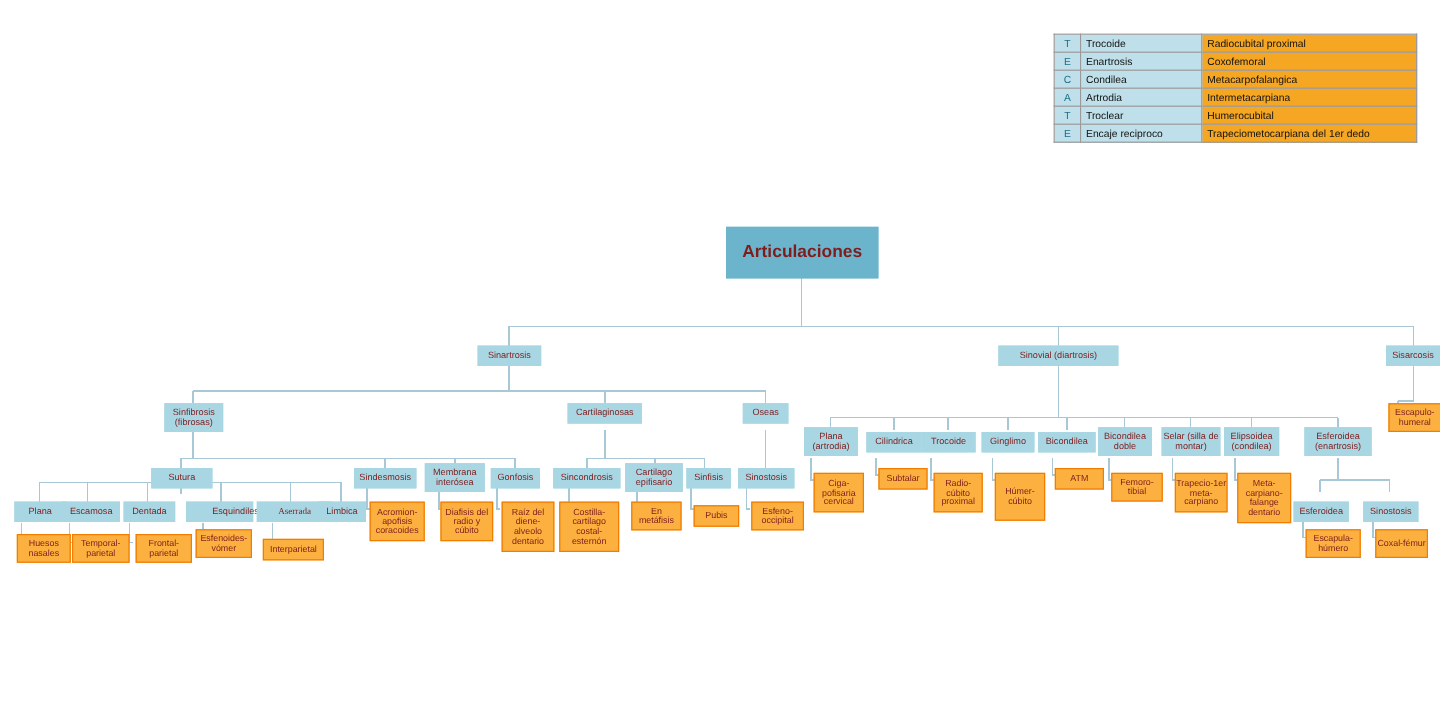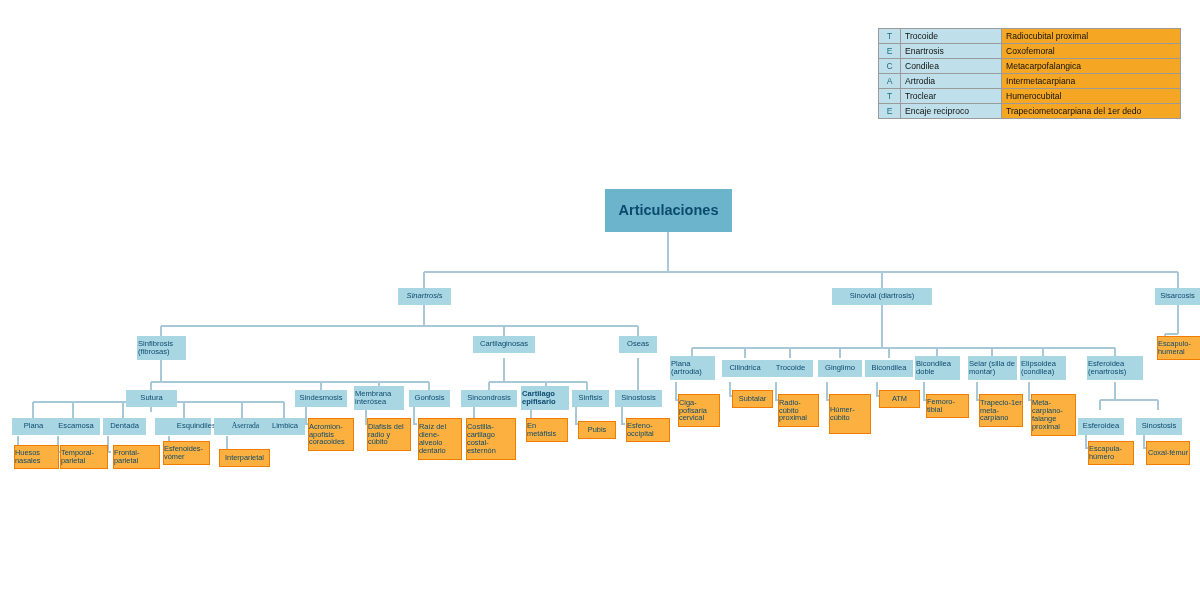--- a/index.html
+++ b/index.html
@@ -27,22 +27,22 @@
     background:#bfe0ea;color:#1b6f86;
     text-align:center;width:13px;font-weight:400;
   }
   .legend td.n{background:#bfe0ea;color:#111;min-width:92px;}
   .legend td.v{background:#f5a623;color:#111;min-width:170px;}
 
   
   .node{
     position:absolute;box-sizing:border-box;
     display:flex;align-items:center;justify-content:center;
-    text-align:left;line-height:1.08;
-    color:#0c4a6e;
+    text-align:center;line-height:1.08;
+    color:#7f1d1d;
   }
   .root{
     background:#6cb4cc;border:1px solid #6cb4cc;
     font-size:14.5px;font-weight:bold;
   }
   .blue{
     background:#a9d6e3;border:1px solid #a9d6e3;
     font-size:7.6px;
   }
   .orange{
@@ -175,35 +175,35 @@
       <tr>
         <td class="k">E</td>
         <td class="n">Encaje reciproco</td>
         <td class="v">Trapeciometocarpiana del 1er dedo</td>
       </tr>
     </tbody>
   </table>
 
   <div class="node root" style="left:605px;top:189px;width:127px;height:43px;">Articulaciones</div>
 
-  <div class="node blue" style="left:398px;top:288px;width:53px;height:17px;font-style:italic;">Sinartrosis</div>
+  <div class="node blue" style="left:398px;top:288px;width:53px;height:17px;">Sinartrosis</div>
   <div class="node blue" style="left:832px;top:288px;width:100px;height:17px;">Sinovial (diartrosis)</div>
   <div class="node blue" style="left:1155px;top:288px;width:45px;height:17px;">Sisarcosis</div>
 
   <div class="node blue" style="left:137px;top:336px;width:49px;height:24px;">Sinfibrosis (fibrosas)</div>
   <div class="node blue" style="left:473px;top:336px;width:62px;height:17px;">Cartilaginosas</div>
   <div class="node blue" style="left:619px;top:336px;width:38px;height:17px;">Oseas</div>
 
   <div class="node blue" style="left:126px;top:390px;width:51px;height:17px;">Sutura</div>
   <div class="node blue" style="left:295px;top:390px;width:52px;height:17px;">Sindesmosis</div>
   <div class="node blue" style="left:354px;top:386px;width:50px;height:24px;">Membrana interósea</div>
   <div class="node blue" style="left:409px;top:390px;width:41px;height:17px;">Gonfosis</div>
 
   <div class="node blue" style="left:461px;top:390px;width:56px;height:17px;">Sincondrosis</div>
-  <div class="node blue" style="left:521px;top:386px;width:48px;height:24px;font-weight:bold;">Cartilago epifisario</div>
+  <div class="node blue" style="left:521px;top:386px;width:48px;height:24px;">Cartilago epifisario</div>
   <div class="node blue" style="left:572px;top:390px;width:37px;height:17px;">Sinfisis</div>
 
   <div class="node blue" style="left:615px;top:390px;width:47px;height:17px;">Sinostosis</div>
 
   <div class="node blue" style="left:12px;top:418px;width:43px;height:17px;">Plana</div>
   <div class="node blue" style="left:52px;top:418px;width:48px;height:17px;">Escamosa</div>
   <div class="node blue" style="left:103px;top:418px;width:43px;height:17px;">Dentada</div>
   <div class="node blue" style="left:155px;top:418px;width:56px;height:17px;padding-left:32px;">Esquindilesis</div>
   <div class="node blue" style="left:214px;top:418px;width:63px;height:17px;font-family:Liberation Serif, serif;">Aserrada</div>
   <div class="node blue" style="left:265px;top:418px;width:40px;height:17px;">Limbica</div>
@@ -234,21 +234,21 @@
   <div class="node blue" style="left:1020px;top:356px;width:46px;height:24px;">Elipsoidea (condilea)</div>
   <div class="node blue" style="left:1087px;top:356px;width:56px;height:24px;">Esferoidea (enartrosis)</div>
 
   <div class="node orange" style="left:678px;top:394px;width:42px;height:33px;">Ciga-pofisaria cervical</div>
   <div class="node orange" style="left:732px;top:390px;width:41px;height:18px;">Subtalar</div>
   <div class="node orange" style="left:778px;top:394px;width:41px;height:33px;">Radio-cúbito proximal</div>
   <div class="node orange" style="left:829px;top:394px;width:42px;height:40px;">Húmer-cúbito</div>
   <div class="node orange" style="left:879px;top:390px;width:41px;height:18px;">ATM</div>
   <div class="node orange" style="left:926px;top:394px;width:43px;height:24px;">Femoro-tibial</div>
   <div class="node orange" style="left:979px;top:394px;width:44px;height:33px;">Trapecio-1er meta-carpiano</div>
-  <div class="node orange" style="left:1031px;top:394px;width:45px;height:42px;">Meta-carpiano-falange proximal</div>
+  <div class="node orange" style="left:1031px;top:394px;width:45px;height:42px;">Meta-carpiano-falange dentario</div>
 
   <div class="node blue" style="left:1078px;top:418px;width:46px;height:17px;">Esferoidea</div>
   <div class="node blue" style="left:1136px;top:418px;width:46px;height:17px;">Sinostosis</div>
 
   <div class="node orange" style="left:1088px;top:441px;width:46px;height:24px;">Escapula-húmero</div>
   <div class="node orange" style="left:1146px;top:441px;width:44px;height:24px;">Coxal-fémur</div>
 
   <div class="node orange" style="left:1157px;top:336px;width:44px;height:24px;">Escapulo-humeral</div>
 
 </div>

